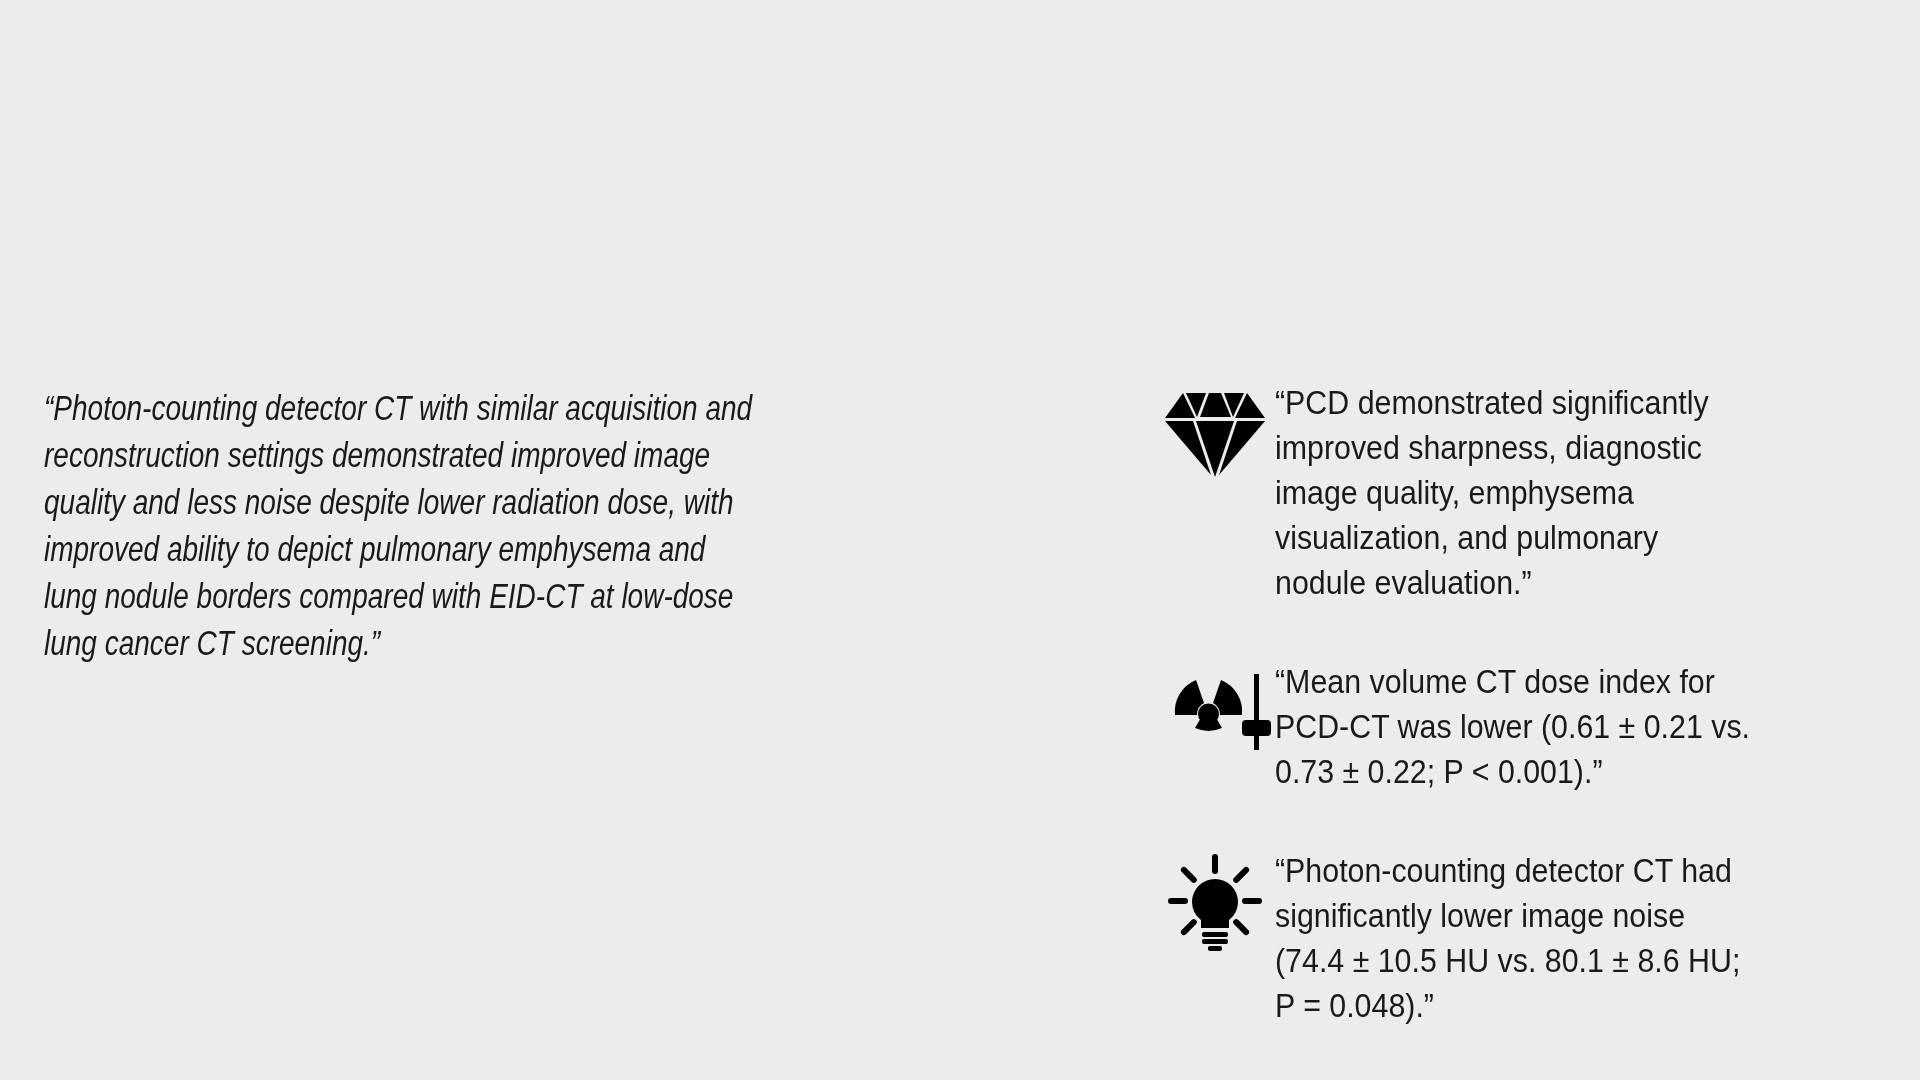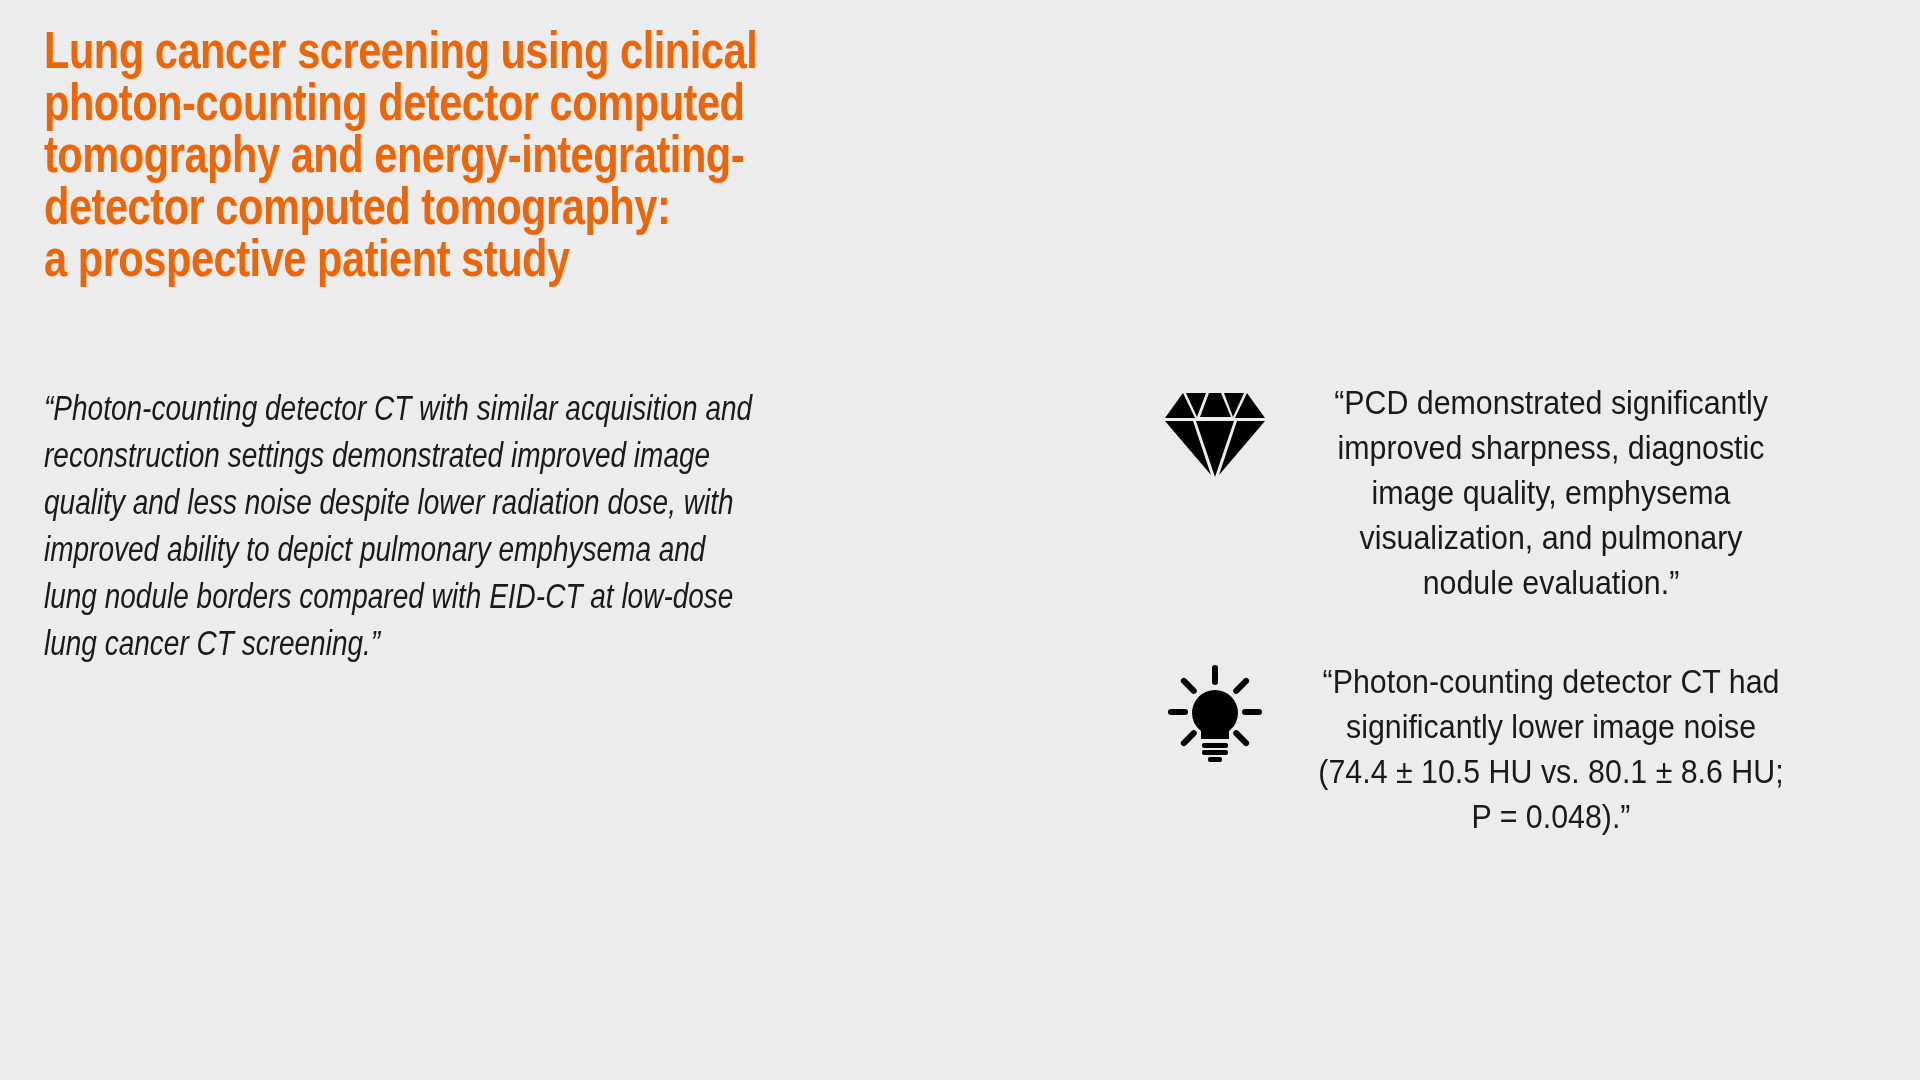--- a/index.html
+++ b/index.html
@@ -58,21 +58,20 @@
     transform-origin: left top;
     white-space: pre-line;
   }
 
   
   #findings-list {
     position: absolute;
     left: 1155px;
     top: 378px;
     width: 720px;
-    text-align: center;
   }
   .finding-row {
     display: flex;
     align-items: flex-start;
     margin-bottom: 52px;
   }
   .finding-row:last-child { margin-bottom: 8px; }
 
   .finding-icon {
     flex: 0 0 120px;
@@ -94,27 +93,20 @@
     transform: scaleX(0.92);
     transform-origin: left top;
     white-space: pre-line;
   }
 </style>
 </head>
 <body>
 
 <div id="page">
 
-  <div id="title-block">
-    <h1 id="page-title">Lung cancer screening using clinical
-photon-counting detector computed
-tomography and energy-integrating-
-detector computed tomography:
-a prospective patient study</h1>
-  </div>
 
   <p id="left-quote">“Photon-counting detector CT with similar acquisition and
 reconstruction settings demonstrated improved image
 quality and less noise despite lower radiation dose, with
 improved ability to depict pulmonary emphysema and
 lung nodule borders compared with EID-CT at low-dose
 lung cancer CT screening.”</p>
 
   <div id="findings-list">
 
@@ -135,20 +127,39 @@
           </g>
         </svg>
       </div>
       <div class="finding-text">“PCD demonstrated significantly
 improved sharpness, diagnostic
 image quality, emphysema
 visualization, and pulmonary
 nodule evaluation.”</div>
     </div>
 
+    <div class="finding-row">
+      <div class="finding-icon">
+        <svg width="112" height="92" viewBox="0 0 112 92" xmlns="http://www.w3.org/2000/svg">
+          <g fill="#000000">
+
+            <path d="M37,14 A34,34 0 0 0 16,49 L38,49 A13,13 0 0 1 45,37 Z"></path>
+            <path d="M62,14 A34,34 0 0 1 83,49 L61,49 A13,13 0 0 0 54,37 Z"></path>
+            <path d="M36,62 A34,34 0 0 0 63,62 L52,43 A13,13 0 0 1 47,43 Z"></path>
+            <circle cx="49.5" cy="48" r="10.5"></circle>
+
+            <rect x="95" y="8" width="5" height="76"></rect>
+            <rect x="83" y="54" width="29" height="16" rx="4"></rect>
+          </g>
+        </svg>
+      </div>
+      <div class="finding-text">“Mean volume CT dose index for
+PCD-CT was lower (0.61 ± 0.21 vs.
+0.73 ± 0.22; P &lt; 0.001).”</div>
+    </div>
 
     <div class="finding-row">
       <div class="finding-icon">
         <svg width="104" height="100" viewBox="0 0 104 100" xmlns="http://www.w3.org/2000/svg">
           <g fill="#000000">
 
             <rect x="49" y="3" width="6" height="20" rx="3"></rect>
             <rect x="49" y="3" width="6" height="20" rx="3" transform="rotate(45 52 50)"></rect>
             <rect x="49" y="3" width="6" height="20" rx="3" transform="rotate(90 52 50)"></rect>
             <rect x="49" y="3" width="6" height="20" rx="3" transform="rotate(-45 52 50)"></rect>

